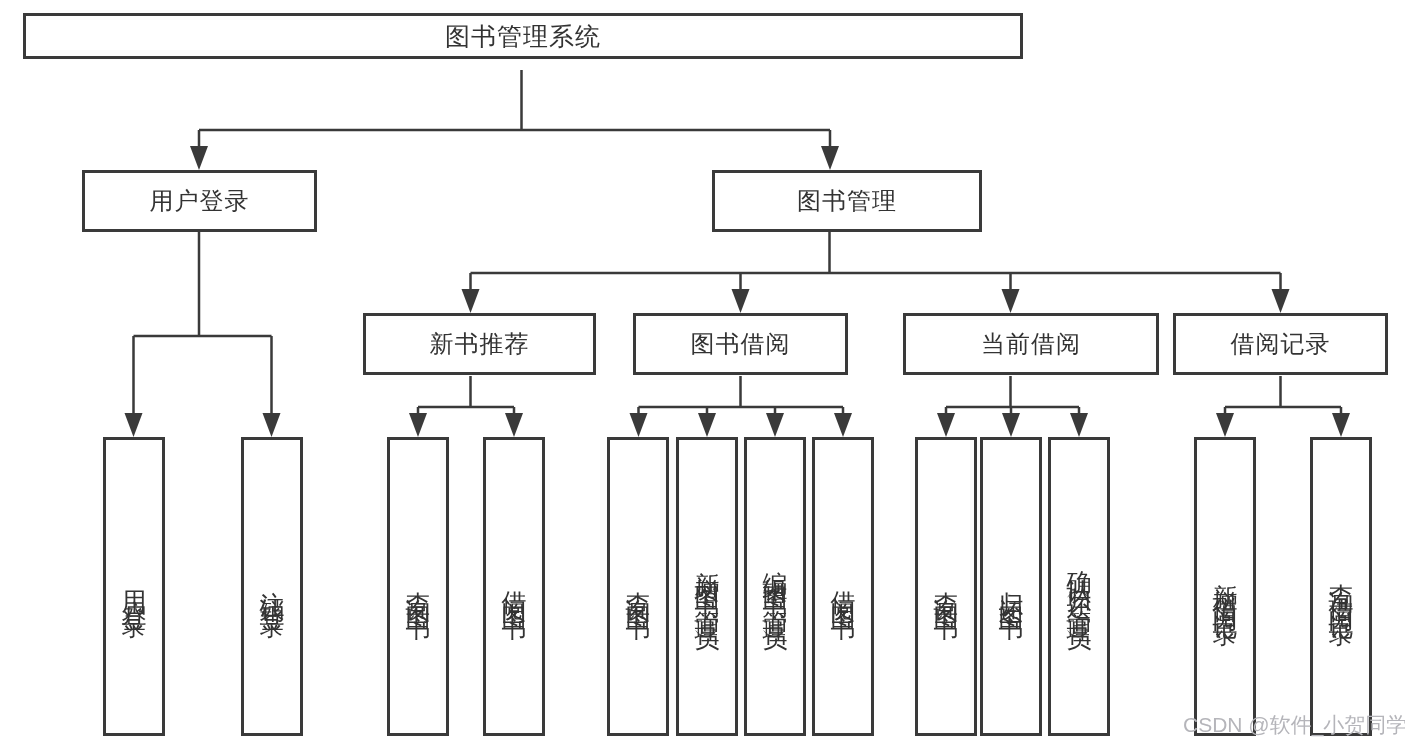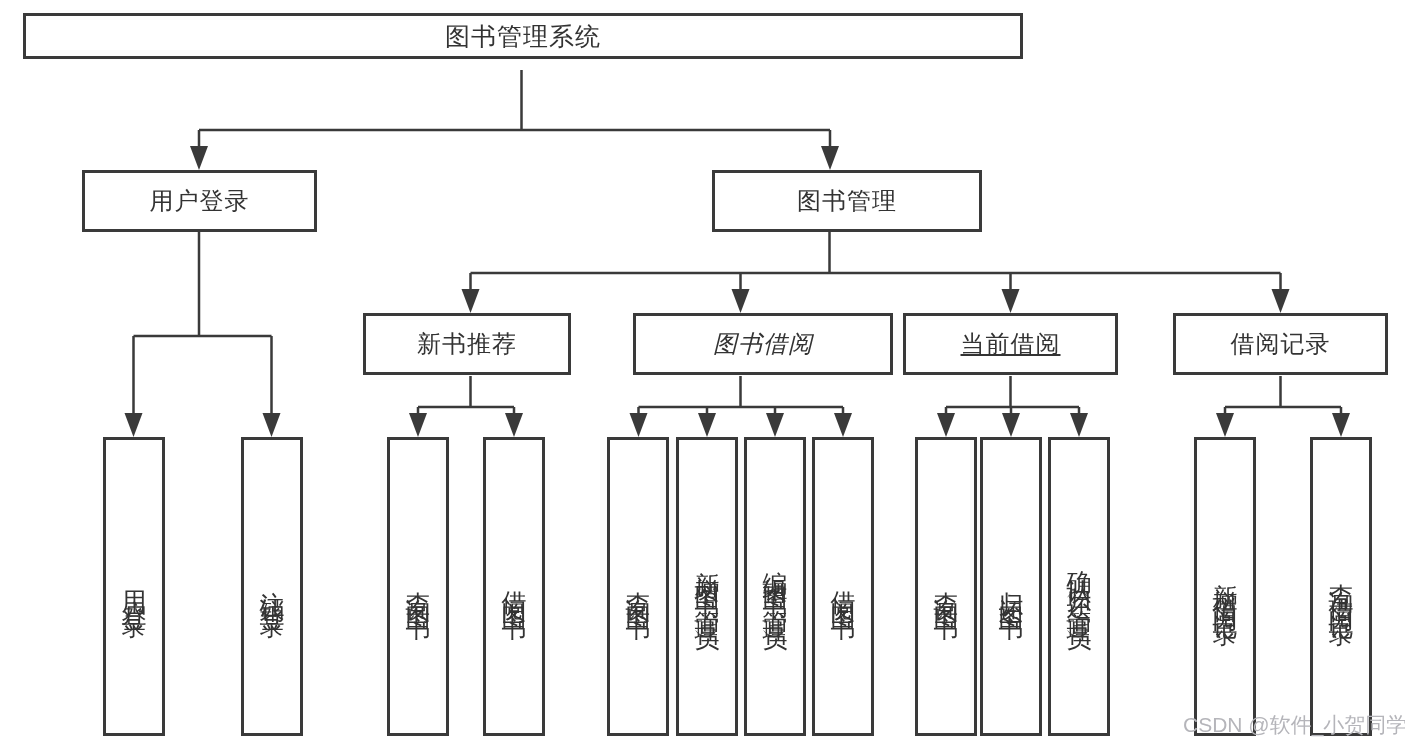--- a/index.html
+++ b/index.html
@@ -121,27 +121,27 @@
     <span>图书管理系统</span>
   </div>
 
   <div class="box lvl" style="left:82px; top:170px; width:235px;">
     <span>用户登录</span>
   </div>
   <div class="box lvl" style="left:712px; top:170px; width:270px;justify-content:center;">
     <span>图书管理</span>
   </div>
 
-  <div class="box lvl" style="left:363px; top:313px; width:208px;">
+  <div class="box lvl" style="left:363px; top:313px; width:233px;">
     <span>新书推荐</span>
   </div>
-  <div class="box lvl" style="left:633px; top:313px; width:260px;font-style:italic;">
+  <div class="box lvl" style="left:633px; top:313px; width:215px;">
     <span>图书借阅</span>
   </div>
-  <div class="box lvl" style="left:903px; top:313px; width:215px;text-decoration:underline;">
+  <div class="box lvl" style="left:903px; top:313px; width:256px;">
     <span>当前借阅</span>
   </div>
   <div class="box lvl" style="left:1173px; top:313px; width:215px;">
     <span>借阅记录</span>
   </div>
 
   <div class="box leaf" style="left:103px;">
     <span class="vtext">用户登录</span>
   </div>
   <div class="box leaf" style="left:241px;">

